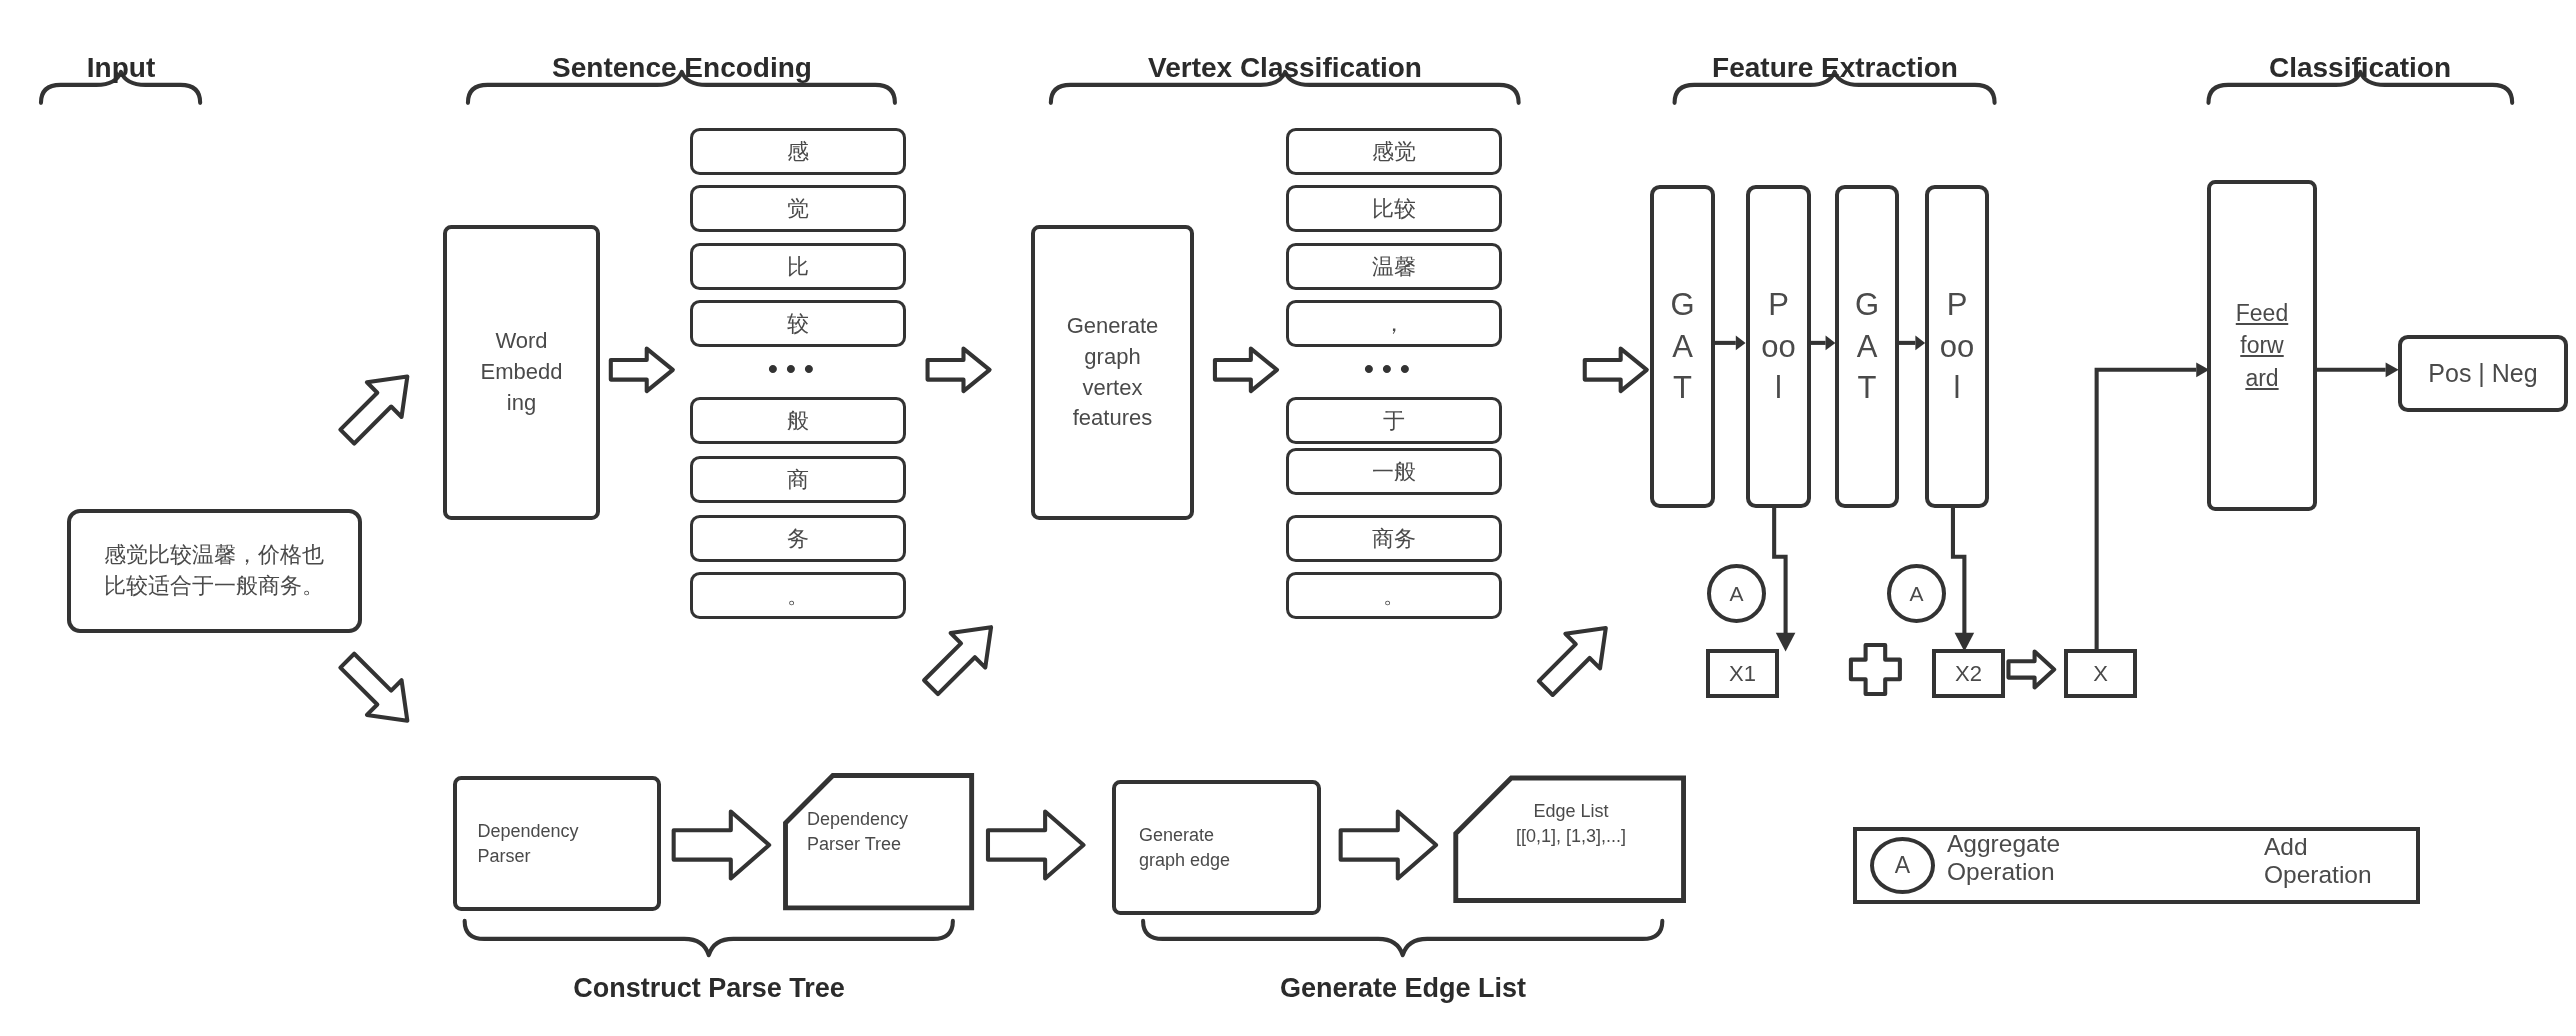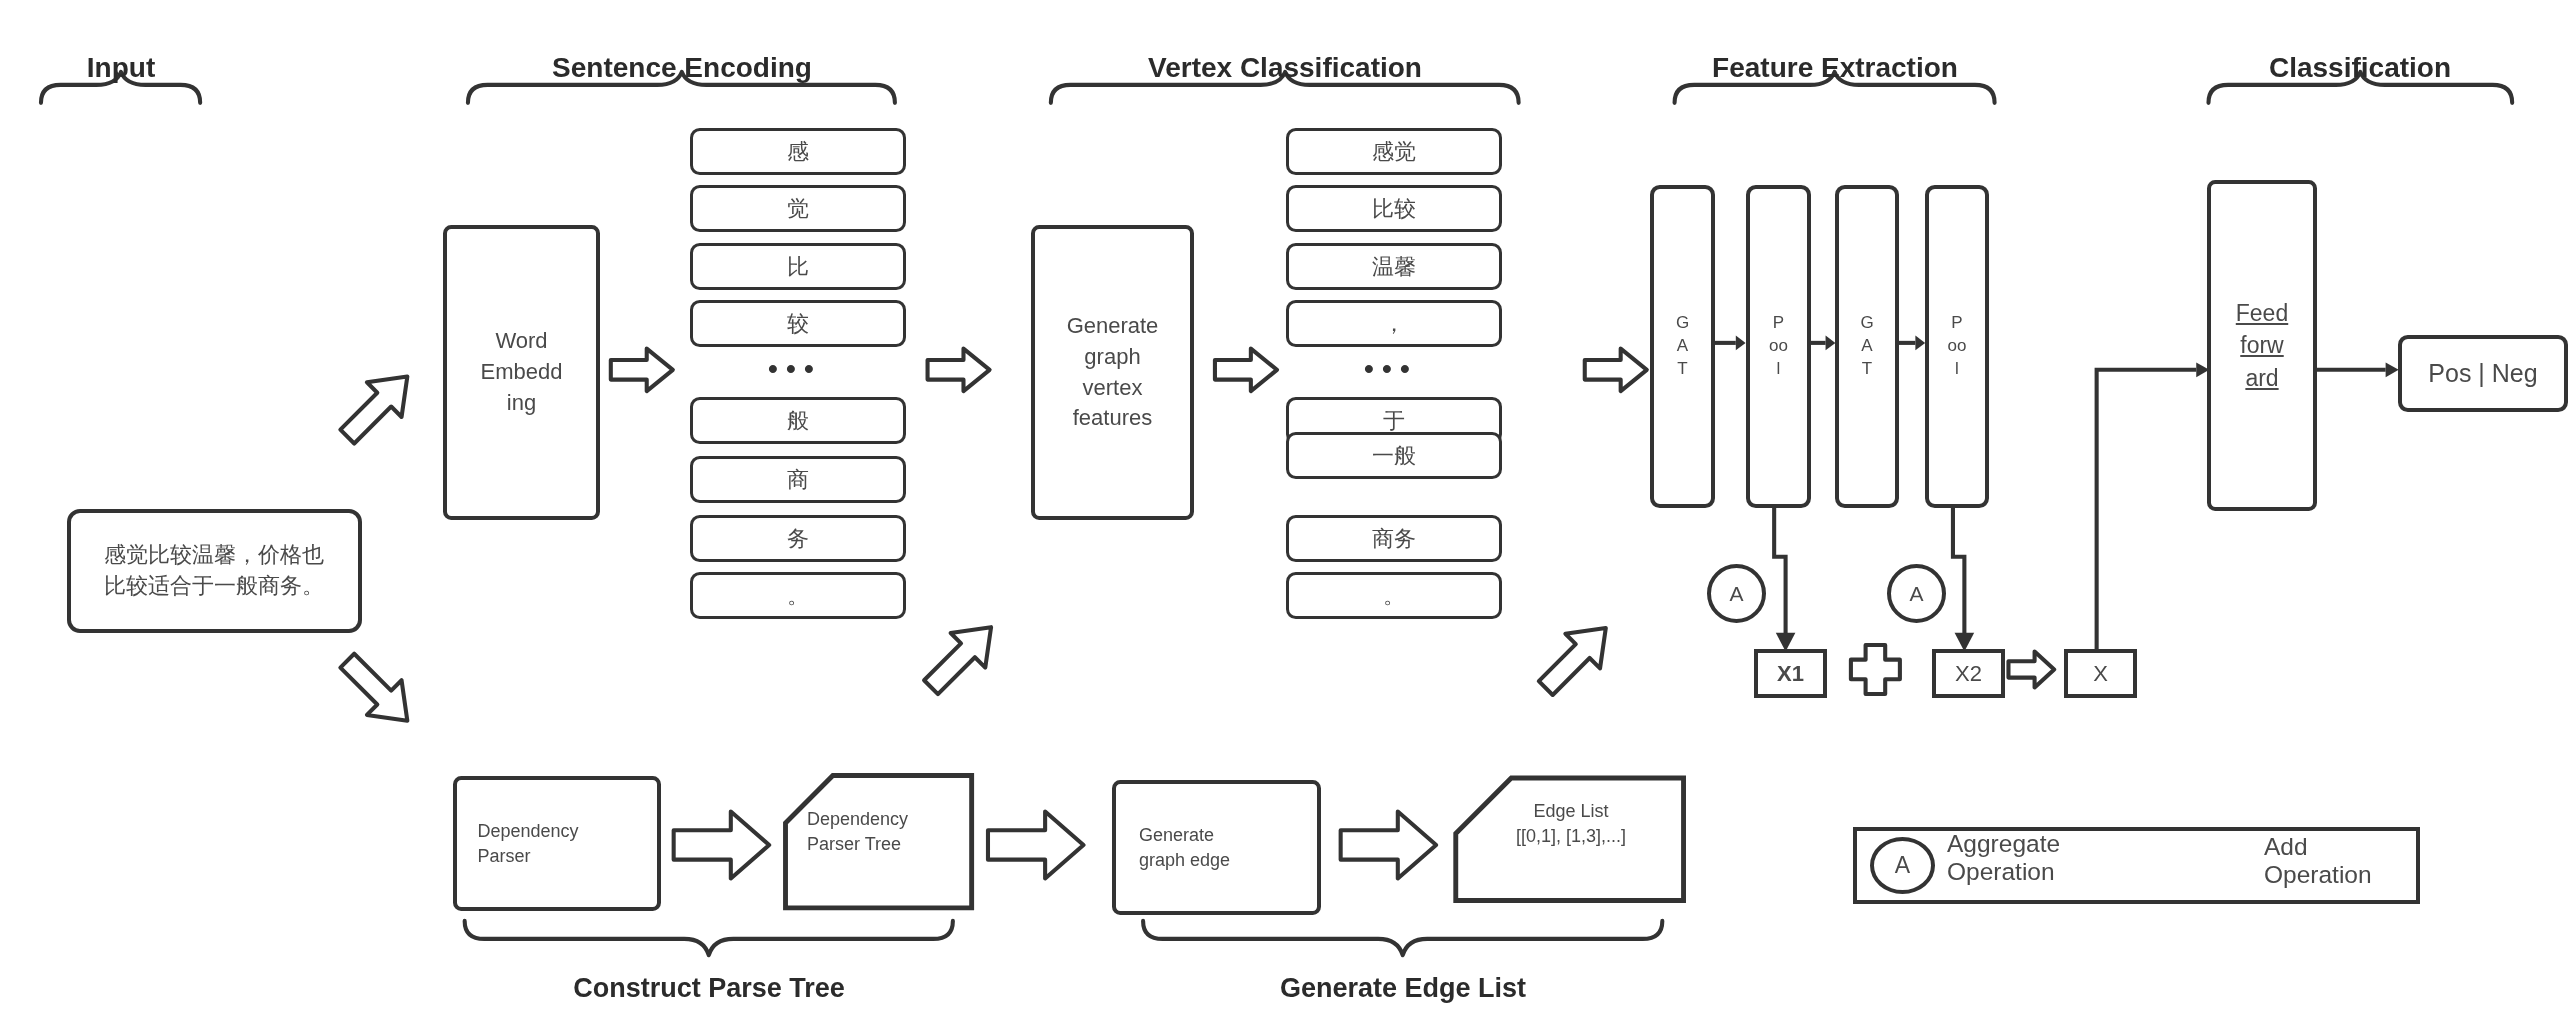--- a/index.html
+++ b/index.html
@@ -25,21 +25,21 @@
   }
   .dots {
     position:absolute; text-align:center; font-size:28px; font-weight:bold;
     letter-spacing:8.2px; color:#333; line-height:36px;
   }
   .vbox {
     position:absolute; background:#fff; border:4.1px solid #333; border-radius:9.8px;
     display:flex; align-items:center; justify-content:center;
   }
   .vtext { width:1.15em; word-break:break-all; text-align:center;
-    font-size:17px; line-height:1.35; color:#4a4a4a; }
+    font-size:31px; line-height:1.35; color:#4a4a4a; }
   .sq {
     position:absolute; background:#fff; border:4.1px solid #333; border-radius:0;
     display:flex; align-items:center; justify-content:center; font-size:22px; color:#4a4a4a;
   }
   .circleA {
     position:absolute; background:#fff; border:4.1px solid #333; border-radius:50%;
     display:flex; align-items:center; justify-content:center; font-size:21px; color:#4a4a4a;
   }
   .lines { text-align:center; }
   .left-lines { text-align:left; }
@@ -161,41 +161,41 @@
       <div>features</div>
     </div>
   </div>
 
   <div class="token" style="left:1286px; top:128px; width:210px; height:41px;">感觉</div>
   <div class="token" style="left:1286px; top:185px; width:210px; height:41px;">比较</div>
   <div class="token" style="left:1286px; top:243px; width:210px; height:41px;">温馨</div>
   <div class="token" style="left:1286px; top:300px; width:210px; height:41px;">，</div>
   <div class="dots" style="left:1286px; top:351px; width:210px; height:36px;">•••</div>
   <div class="token" style="left:1286px; top:397px; width:210px; height:41px;">于</div>
-  <div class="token" style="left:1286px; top:432px; width:210px; height:41px;">一般</div>
+  <div class="token" style="left:1286px; top:448px; width:210px; height:41px;">一般</div>
   <div class="token" style="left:1286px; top:515px; width:210px; height:41px;text-align:center;">商务</div>
   <div class="token" style="left:1286px; top:572px; width:210px; height:41px;">。</div>
 
   <div class="vbox" style="left:1650px; top:185px; width:57px; height:315px;">
     <div class="vtext">GAT</div>
   </div>
   <div class="vbox" style="left:1746px; top:185px; width:57px; height:315px;">
     <div class="vtext">Pool</div>
   </div>
   <div class="vbox" style="left:1835px; top:185px; width:56px; height:315px;">
     <div class="vtext">GAT</div>
   </div>
   <div class="vbox" style="left:1925px; top:185px; width:56px; height:315px;">
     <div class="vtext">Pool</div>
   </div>
 
   <div class="circleA" style="left:1707px; top:564px; width:51px; height:51px;">A</div>
   <div class="circleA" style="left:1887px; top:564px; width:51px; height:51px;">A</div>
 
-  <div class="sq" style="left:1754px; top:649px; width:65px; height:41px;font-weight:bold;">X1</div>
+  <div class="sq" style="left:1706px; top:649px; width:65px; height:41px;">X1</div>
   <div class="sq" style="left:1932px; top:649px; width:65px; height:41px;">X2</div>
   <div class="sq" style="left:2064px; top:649px; width:65px; height:41px;">X</div>
 
   <div class="box" style="left:2207px; top:180px; width:102px; height:323px; border-radius:8.2px; font-size:23px;text-decoration:underline;">
     <div class="lines">
       <div>Feed</div>
       <div>forw</div>
       <div>ard</div>
     </div>
   </div>

